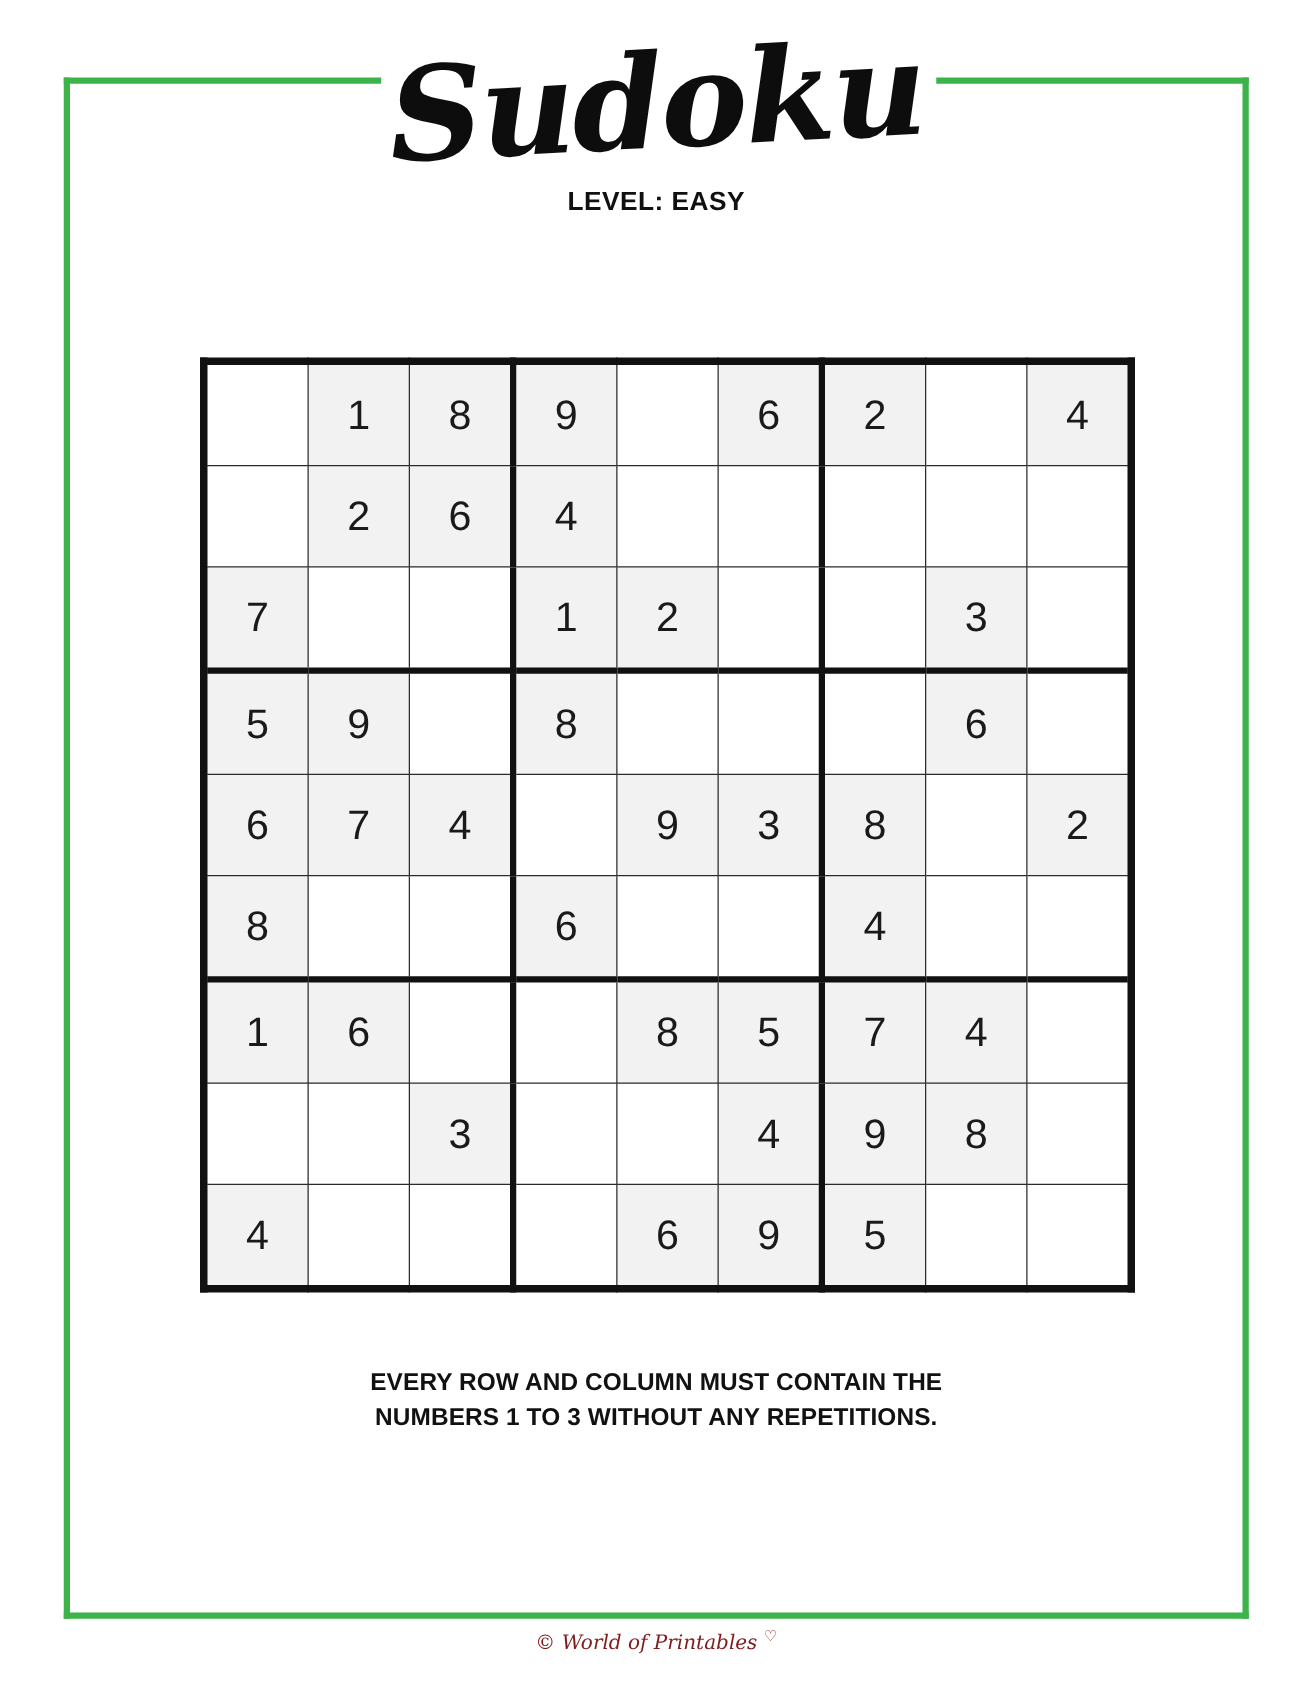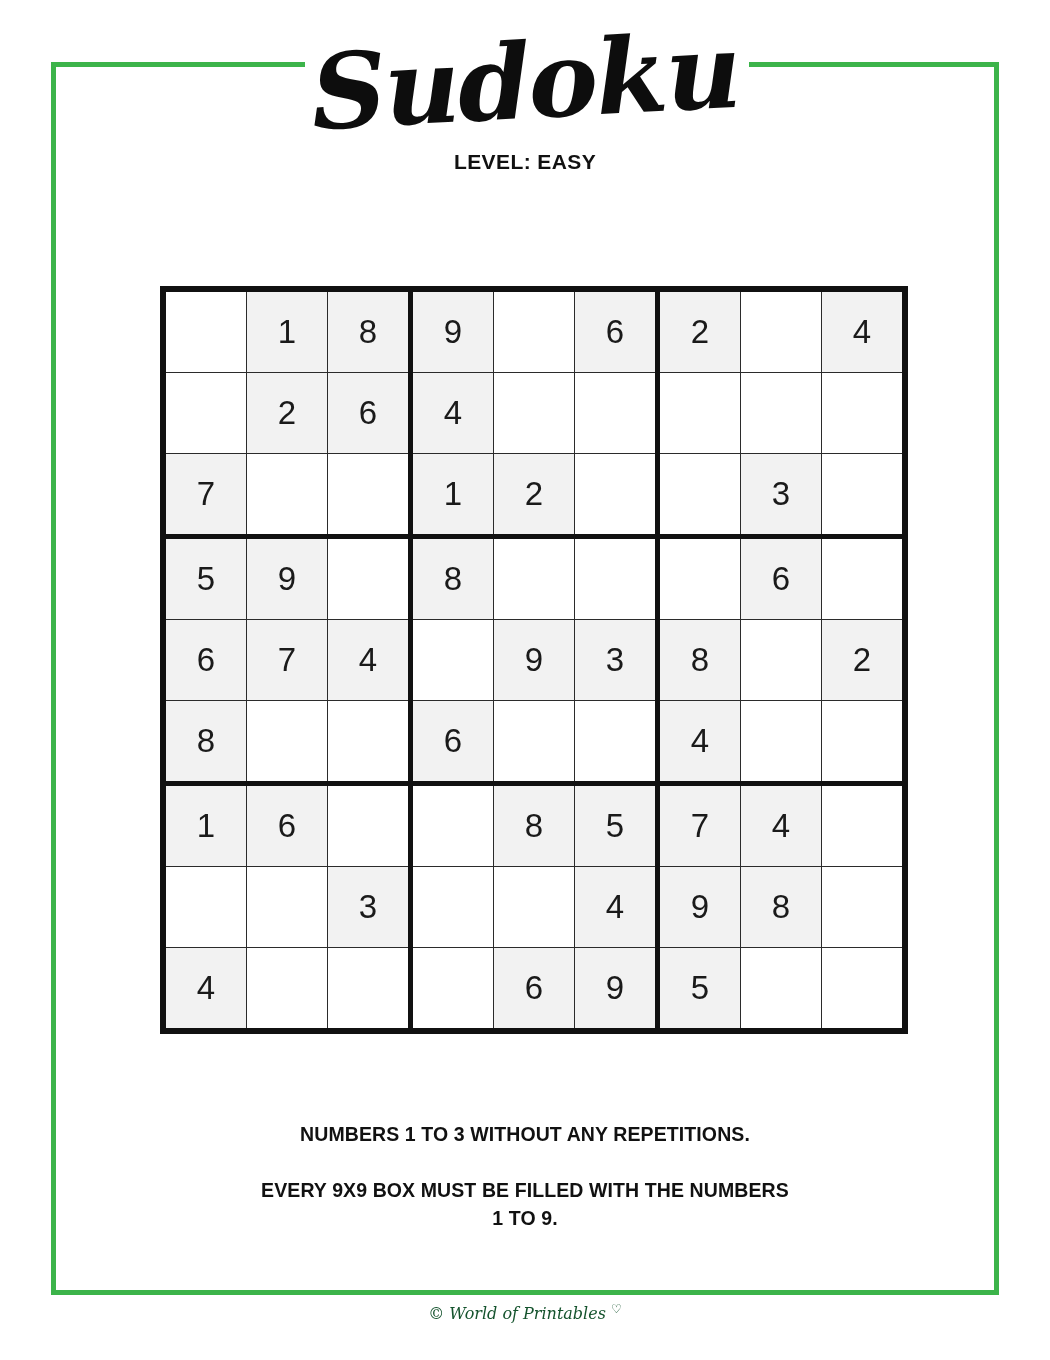--- a/index.html
+++ b/index.html
@@ -116,21 +116,21 @@
   
   .credit {
     position: absolute;
     left: 0;
     top: 1302px;
     width: 1050px;
     text-align: center;
     font-family: "DejaVu Serif", serif;
     font-style: italic;
     font-size: 16px;
-    color: #14532d;
+    color: #7f1d1d;
     white-space: nowrap;
   }
   .credit .heart {
     font-size: 12px;
     vertical-align: super;
     font-style: normal;
   }
 </style>
 </head>
 <body>
@@ -249,26 +249,22 @@
           <td class="filled">5</td>
           <td></td>
           <td></td>
         </tr>
       </tbody>
   </table>
 </div>
 
 <div class="instructions">
   <p>
-    <br>
+    <span>EVERY ROW AND COLUMN MUST CONTAIN THE</span><br>
     <span>NUMBERS 1 TO 3 WITHOUT ANY REPETITIONS.</span>
-  </p>
-  <p class="second">
-    <span>EVERY 9X9 BOX MUST BE FILLED WITH THE NUMBERS</span><br>
-    <span>1 TO 9.</span>
   </p>
 </div>
 
 <div class="credit">
   <span>©</span>
   <span>World of Printables</span>
   <span class="heart">♡</span>
 </div>
 
 </body></html>

